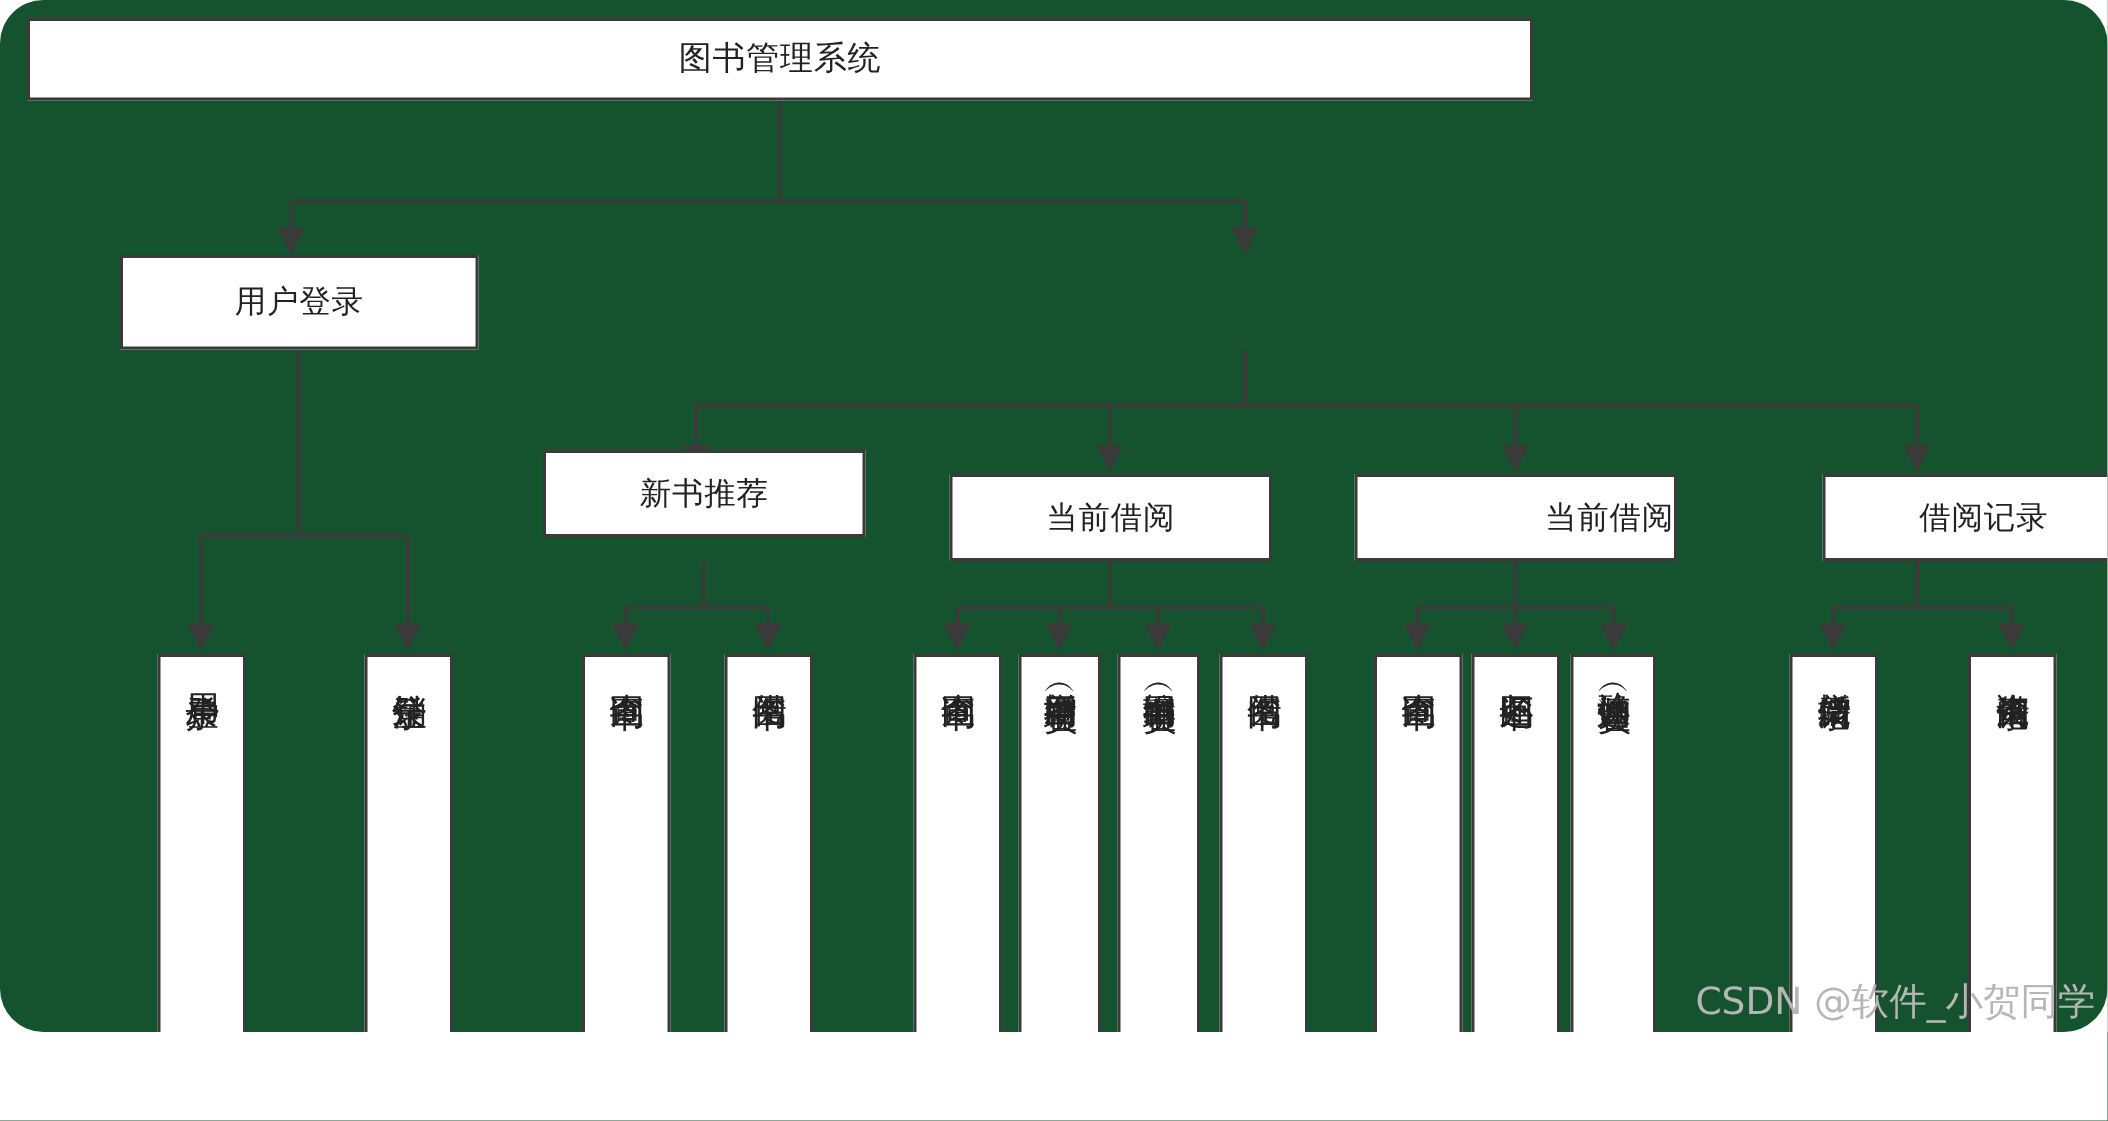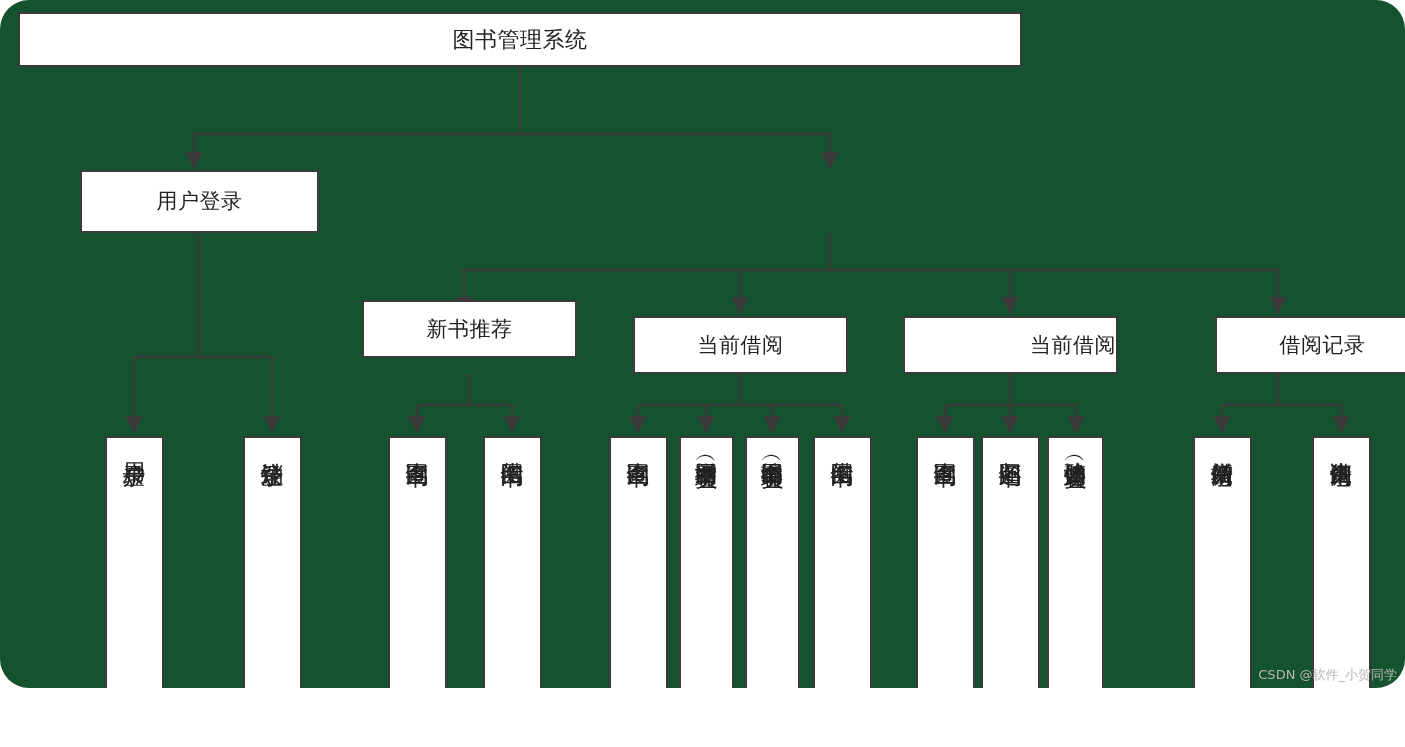--- a/index.html
+++ b/index.html
@@ -65,21 +65,21 @@
     white-space: nowrap;
     -webkit-writing-mode: vertical-rl;
   }
   .node.vertical.long .node-label {
     font-size: 22px;
   }
   #watermark {
     position: absolute;
     right: 8px;
     bottom: 4px;
-    font-size: 13px;
+    font-size: 25px;
     color: #b6b6b6;
     z-index: 5;
     white-space: nowrap;
     font-family: "DejaVu Sans", "Liberation Sans", sans-serif;
   }
 </style>
 </head>
 <body>
 
 <div id="diagram-canvas">

